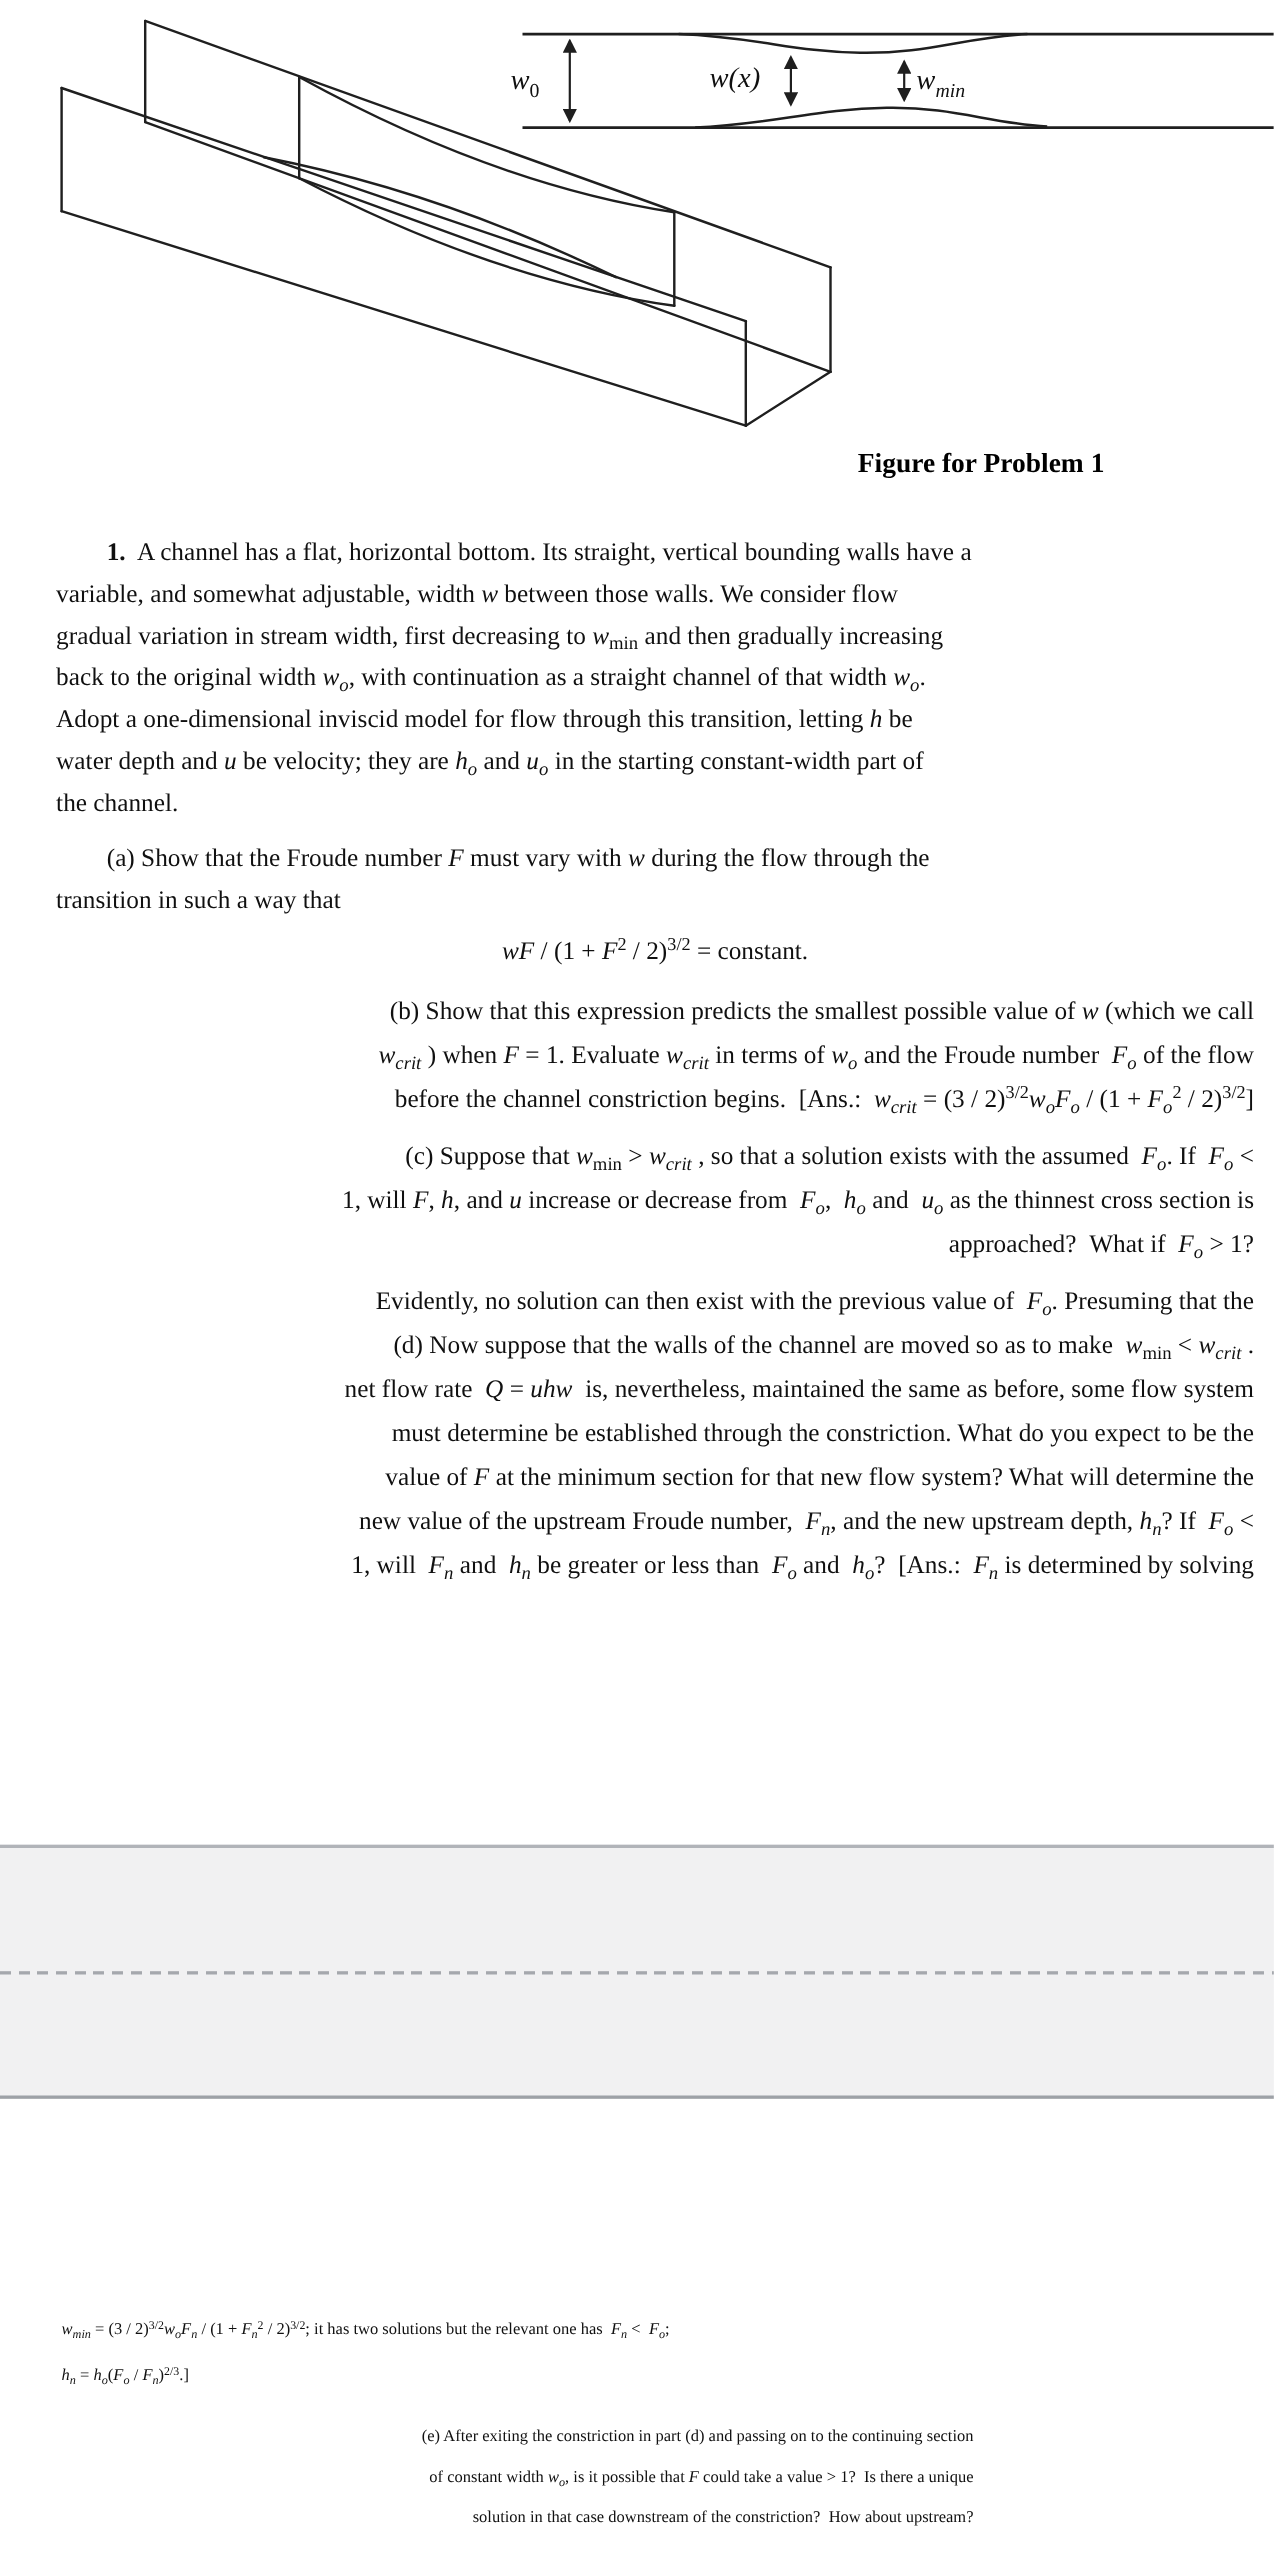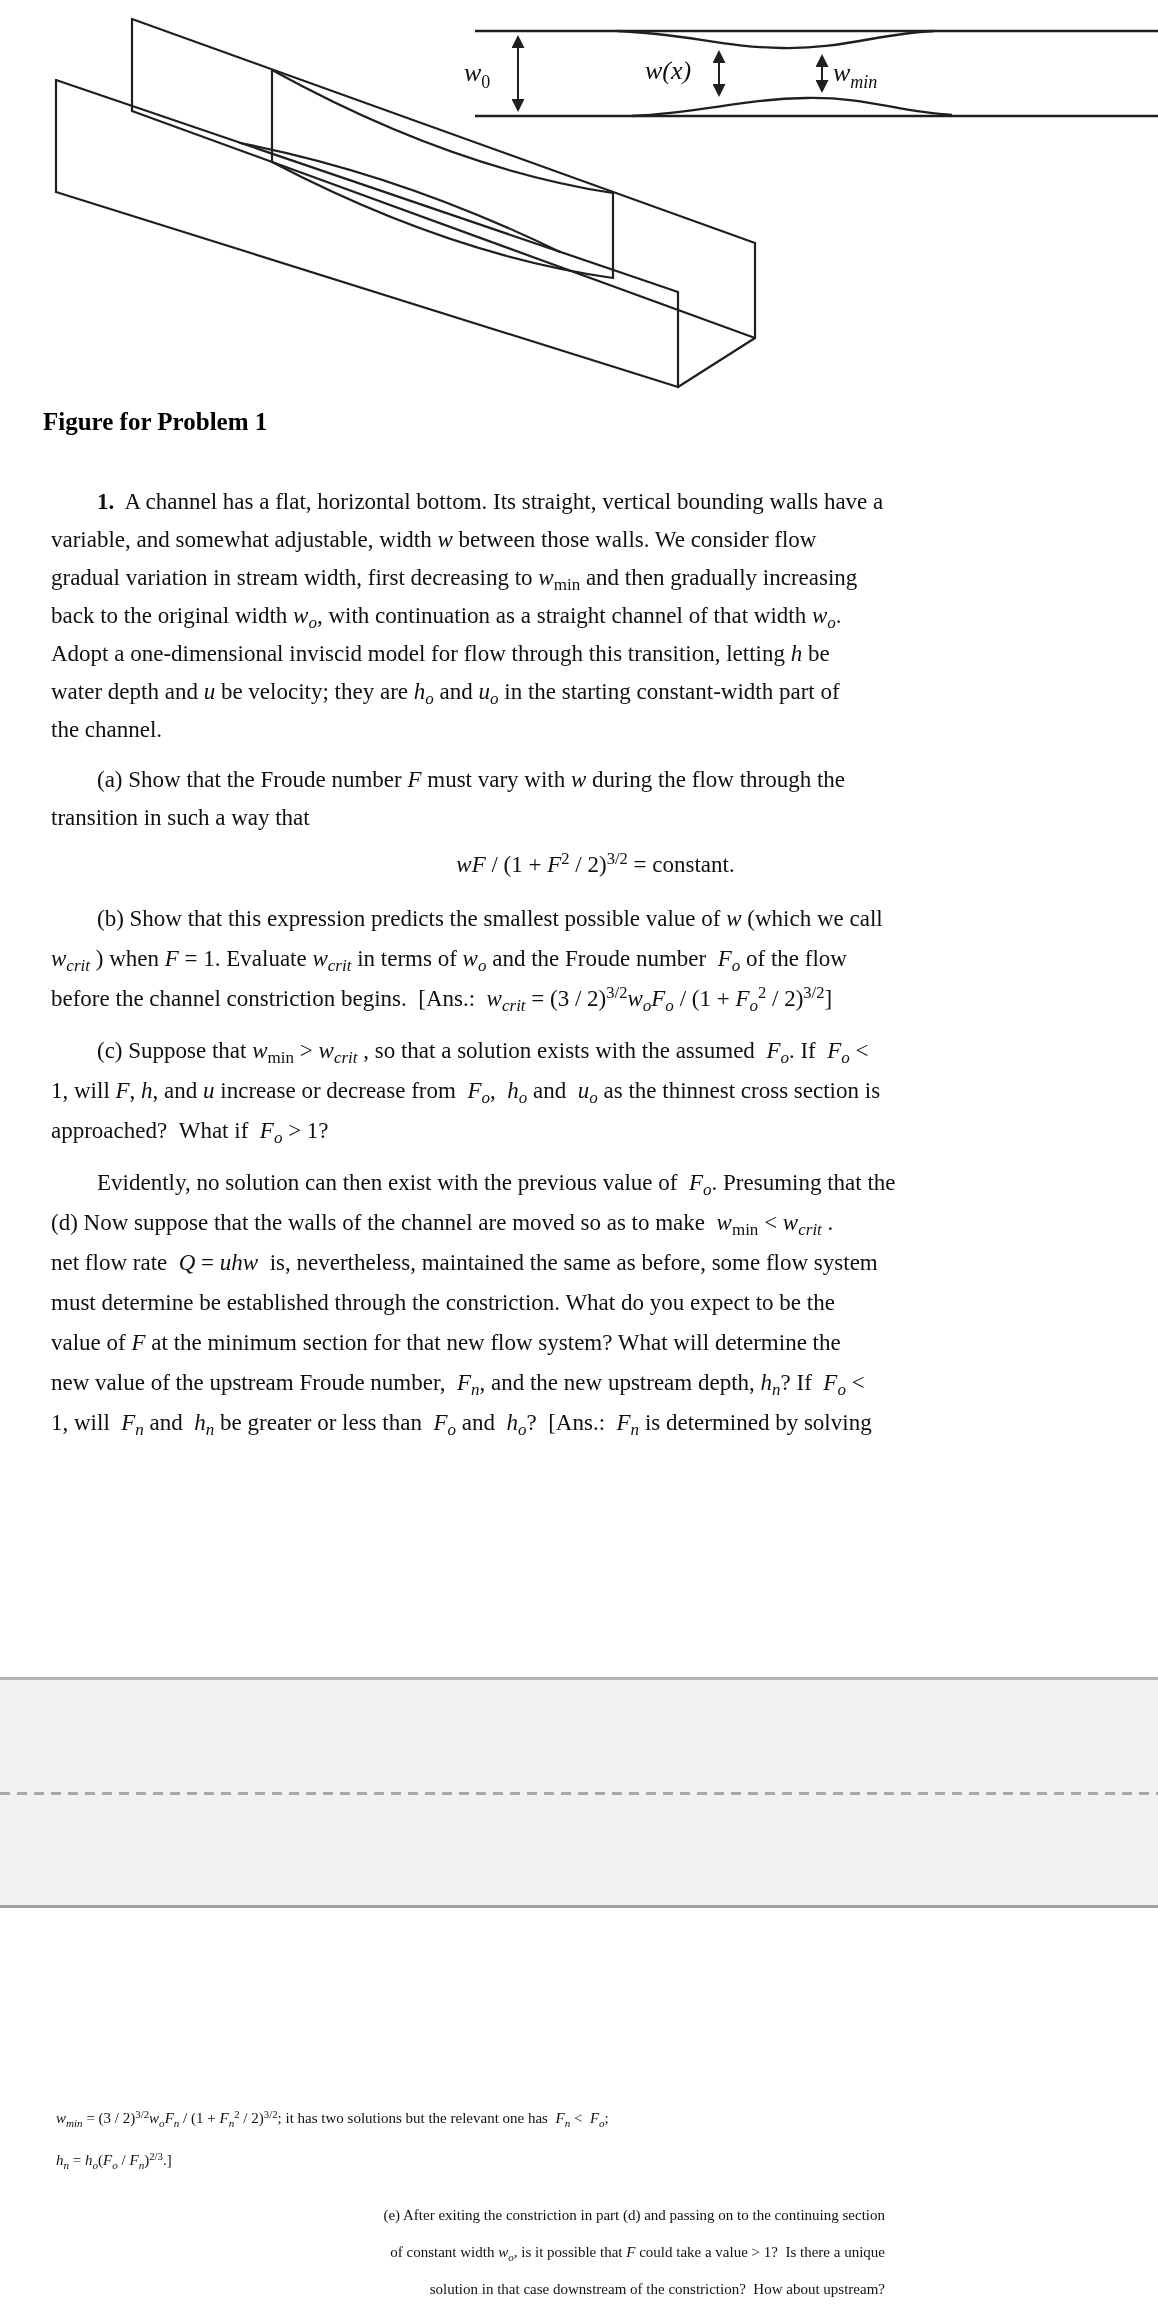--- a/index.html
+++ b/index.html
@@ -1,24 +1,24 @@
 <!DOCTYPE html>
 <html><head>
 <meta charset="utf-8">
 <style>
   html,body{margin:0;padding:0;background:#ffffff;}
   body{width:1158px;height:2318px;position:relative;font-family:"Liberation Serif",serif;color:#101010;overflow:hidden;}
   #figure-area{position:absolute;top:0;left:0;width:1004px;height:452px;}
   #figure-svg{position:absolute;top:0;left:0;}
-  #figure-caption{position:absolute;top:408px;left:0;width:100%;text-align:left;font-weight:bold;font-size:25px;color:#000;padding-left:43px;}
+  #figure-caption{position:absolute;top:408px;left:0;width:100%;text-align:right;font-weight:bold;font-size:25px;color:#000;}
   #text1{position:absolute;top:483px;left:0;width:1158px;padding:0 18px 0 51px;box-sizing:border-box;font-size:23px;}
   #text2{position:absolute;top:2097px;left:0;width:919px;padding:0 34px 0 56px;box-sizing:border-box;font-size:15px;}
   .para{margin:0;}
   .para .line{white-space:nowrap;height:38px;line-height:38px;}
-  .para.mathy .line{height:40px;line-height:40px;}
+  .para.mathy .line{height:40px;line-height:40px;text-align:right;}
   .para.tall .line{height:42px;line-height:42px;}
   .ind .line:first-child{text-indent:46px;}
   #p-a,#p-b,#p-c,#p-d{margin-top:12px;}
   #p-e{margin-top:16px;}
   #p-e .line{height:37px;line-height:37px;text-align:right;}
   #equation{margin:6px 0;height:44px;line-height:44px;text-align:center;font-size:23px;}
   sub{font-size:0.74em;vertical-align:-0.32em;line-height:0;font-style:normal;}
   sup{font-size:0.72em;vertical-align:0.48em;line-height:0;font-style:normal;}
   sub.it{font-style:italic;}
   i{font-style:italic;}

